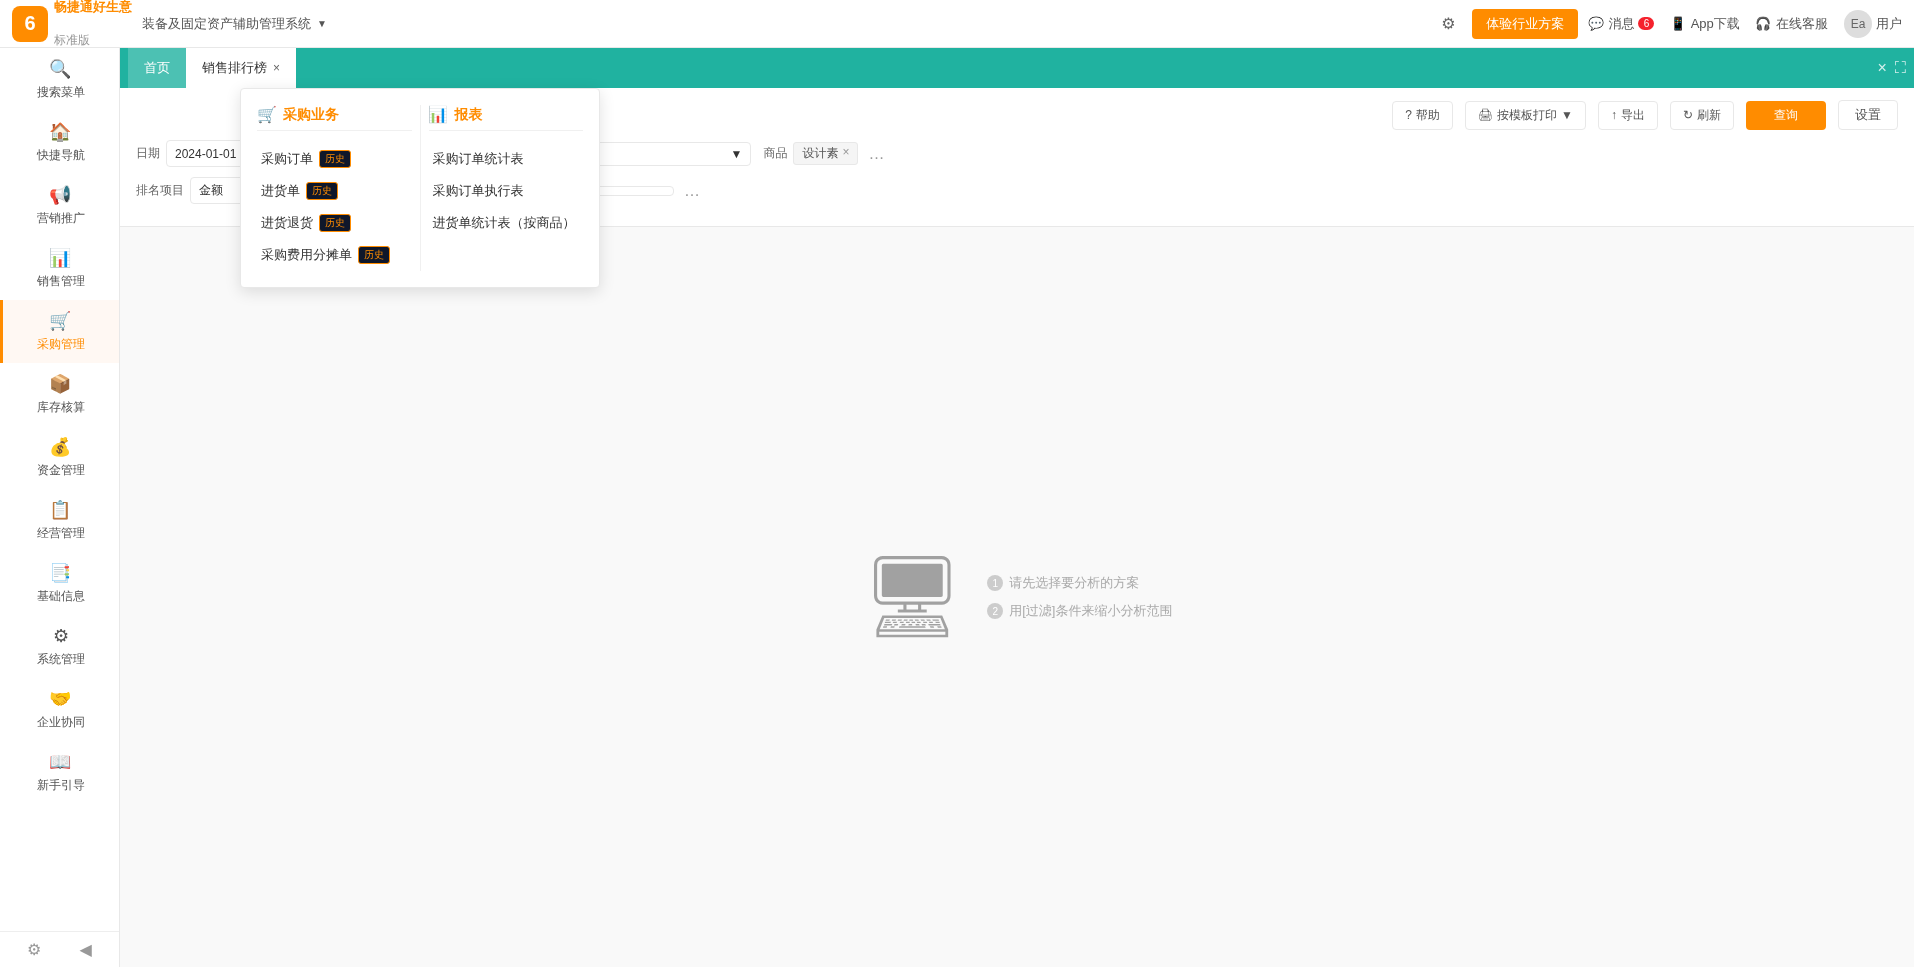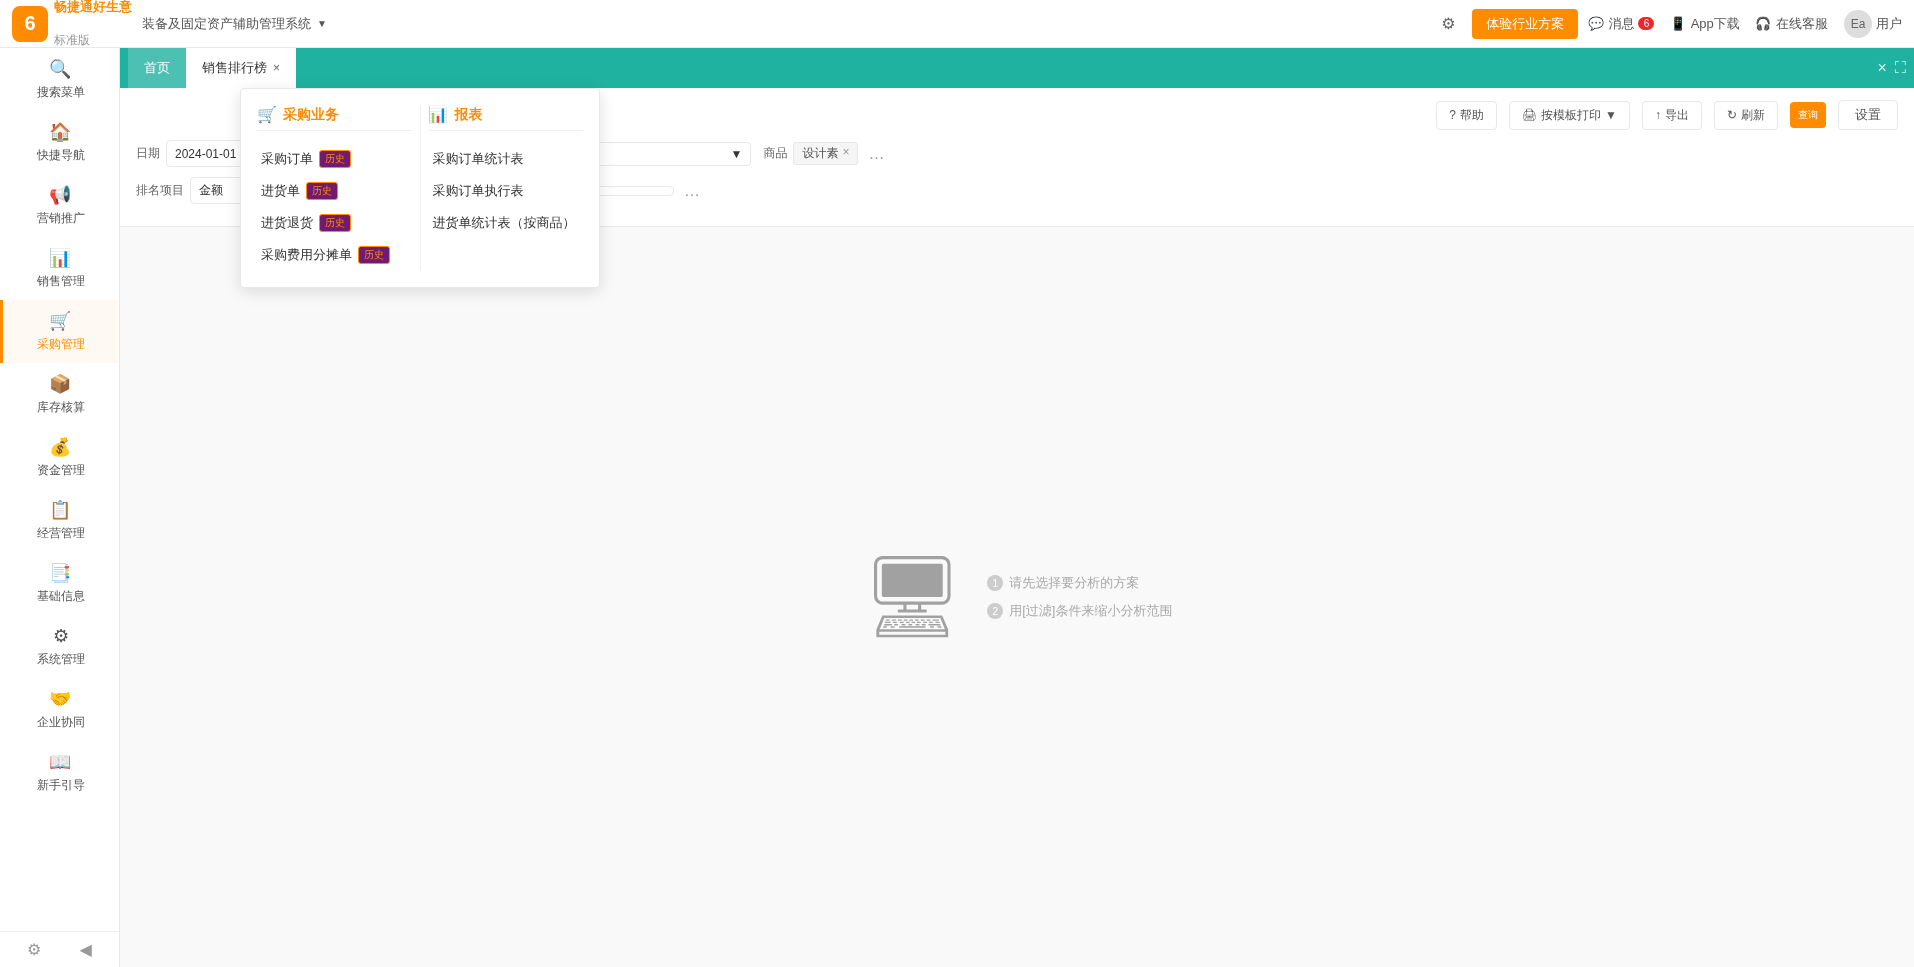--- a/index.html
+++ b/index.html
@@ -42,21 +42,21 @@
     .tab.active { background: #fff; color: #333; }
     .tab.home { background: rgba(255,255,255,0.2); color: white; }
     .tab-close { color: #666; font-size: 12px; cursor: pointer; }
     .tab-bar-right { margin-left: auto; display: flex; gap: 8px; }
     .tab-bar-icon { color: rgba(255,255,255,0.8); cursor: pointer; font-size: 16px; }
 
     
     .filter-area { background: #fff; padding: 12px 16px; border-bottom: 1px solid #e8e8e8; }
     .filter-toolbar { display: flex; align-items: center; justify-content: flex-end; gap: 12px; margin-bottom: 10px; }
     .toolbar-btn { border: 1px solid #e8e8e8; background: white; padding: 5px 12px; border-radius: 4px; cursor: pointer; font-size: 12px; color: #555; display: flex; align-items: center; gap: 4px; }
-    .query-btn { background: #ff8c00; color: white; border: none; padding: 6px 8px; border-radius: 4px; cursor: pointer; font-size: 10px; }
+    .query-btn { background: #ff8c00; color: white; border: none; padding: 6px 28px; border-radius: 4px; cursor: pointer; font-size: 12px; }
     .set-btn { background: white; color: #555; border: 1px solid #e8e8e8; padding: 5px 16px; border-radius: 4px; cursor: pointer; font-size: 13px; }
 
     .filter-row { display: flex; align-items: center; gap: 12px; margin-bottom: 10px; flex-wrap: wrap; }
     .filter-item { display: flex; align-items: center; gap: 6px; }
     .filter-label { color: #666; font-size: 12px; white-space: nowrap; }
     .filter-input { border: 1px solid #e8e8e8; padding: 4px 8px; border-radius: 4px; font-size: 12px; color: #333; min-width: 120px; display: flex; align-items: center; justify-content: space-between; cursor: pointer; background: white; }
     .filter-input .placeholder { color: #bbb; }
     .filter-tag { background: #f5f5f5; border: 1px solid #e8e8e8; padding: 2px 8px; border-radius: 3px; font-size: 12px; color: #555; display: flex; align-items: flex-start; gap: 4px; }
     .filter-tag .remove { cursor: pointer; color: #999; }
     .date-range { display: flex; align-items: center; gap: 4px; border: 1px solid #e8e8e8; padding: 4px 8px; border-radius: 4px; background: white; font-size: 12px; color: #333; cursor: pointer; }
@@ -70,21 +70,21 @@
     .main-content { flex: 1; display: flex; flex-direction: column; align-items: center; justify-content: center; background: #f9f9f9; }
     .empty-state { display: flex; flex-direction: column; align-items: flex-start; gap: 10px; }
     .empty-hint { color: #aaa; font-size: 13px; display: flex; align-items: center; gap: 6px; }
     .hint-num { width: 16px; height: 16px; background: #ccc; color: white; border-radius: 50%; display: flex; align-items: center; justify-content: center; font-size: 10px; }
     .dropdown-menu { position: absolute; top: 40px; left: 120px; background: white; border: 1px solid #e8e8e8; border-radius: 4px; box-shadow: 0 4px 16px rgba(0,0,0,0.12); z-index: 200; width: 360px; padding: 16px; }
     .dropdown-cols { display: flex; gap: 0; }
     .dropdown-col { flex: 1; }
     .dropdown-col-header { display: flex; align-items: center; gap: 6px; color: #ff8c00; font-size: 14px; font-weight: bold; margin-bottom: 12px; padding-bottom: 6px; border-bottom: 1px solid #f0f0f0; }
     .dropdown-col-header .col-icon { font-size: 16px; }
     .dropdown-item { display: flex; gap: 6px; padding: 7px 4px; cursor: pointer; color: #333; font-size: 13px; }
-    .history-tag { background: #701a75; border: 1px solid #ff8c00; color: #ff8c00; padding: 1px 5px; border-radius: 3px; font-size: 10px; }
+    .history-tag { background: #0f172a; border: 1px solid #ff8c00; color: #ff8c00; padding: 1px 5px; border-radius: 3px; font-size: 10px; }
     .divider-v { width: 1px; background: #f0f0f0; margin: 0 8px; }
   </style>
 </head>
 <body>
 
 <div class="topbar">
   <div class="logo-area">
     <div class="logo-icon">6</div>
     <div class="logo-text">
       <span class="logo-title">畅捷通好生意</span>

